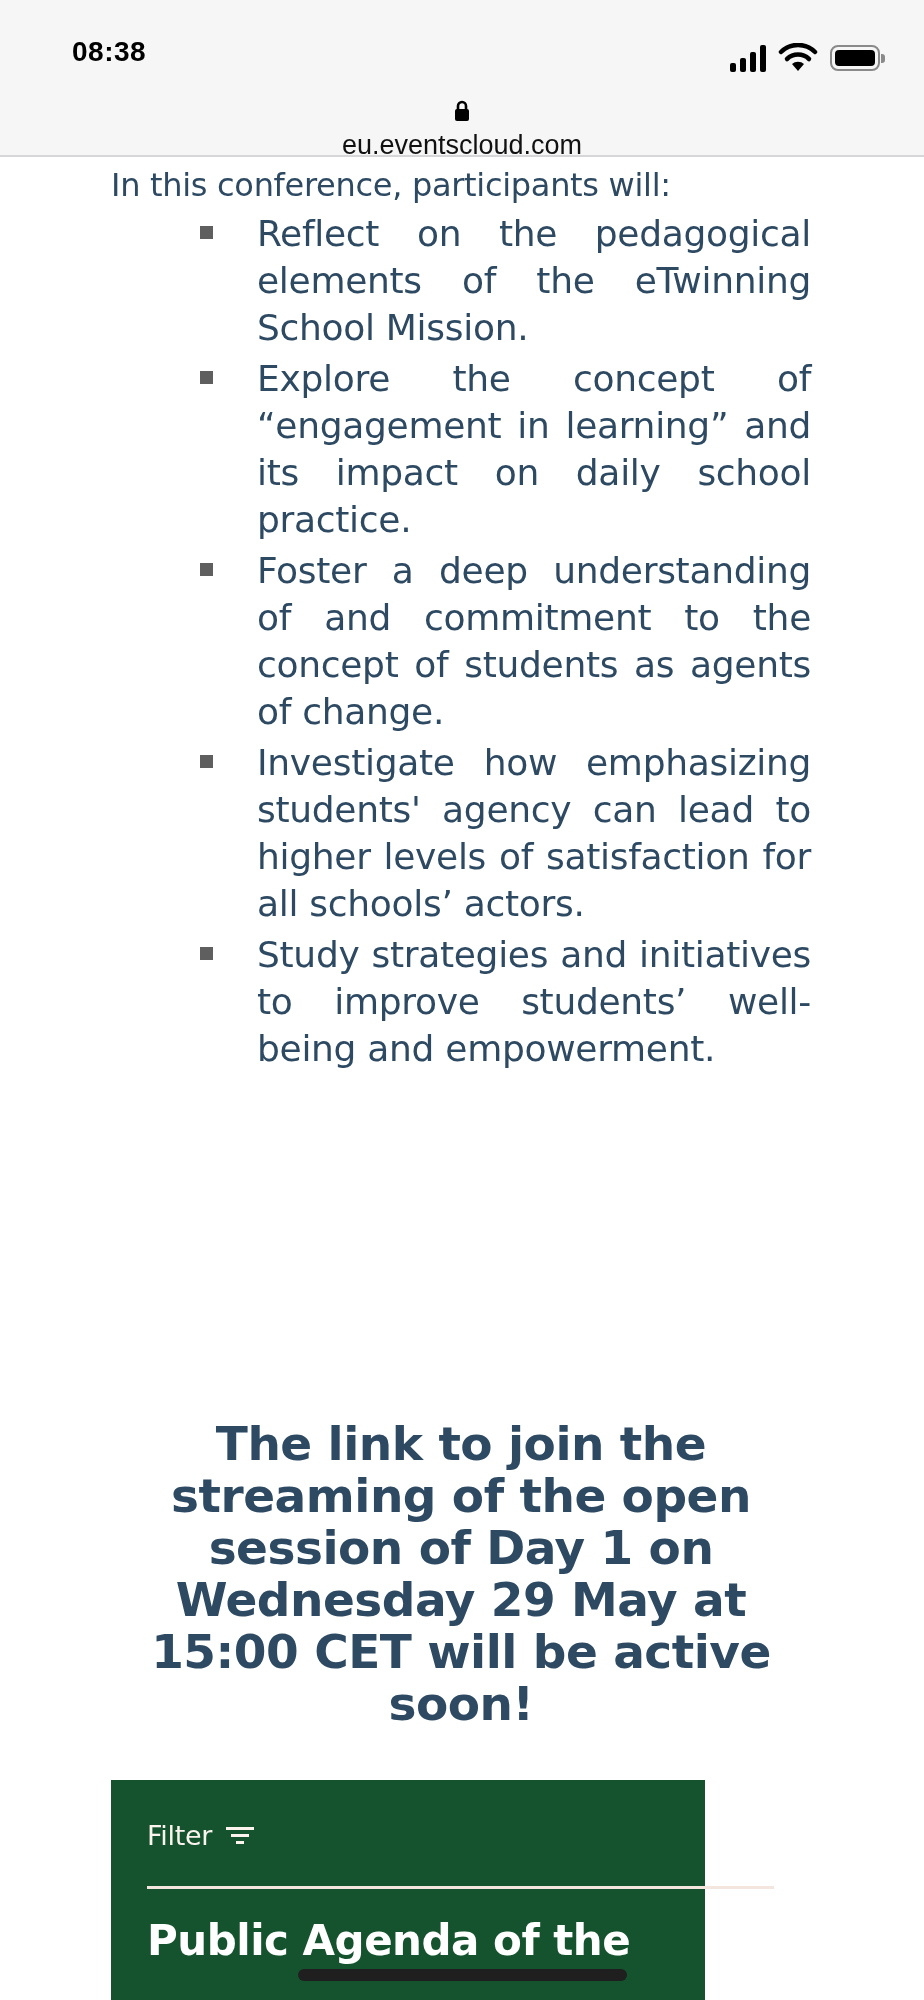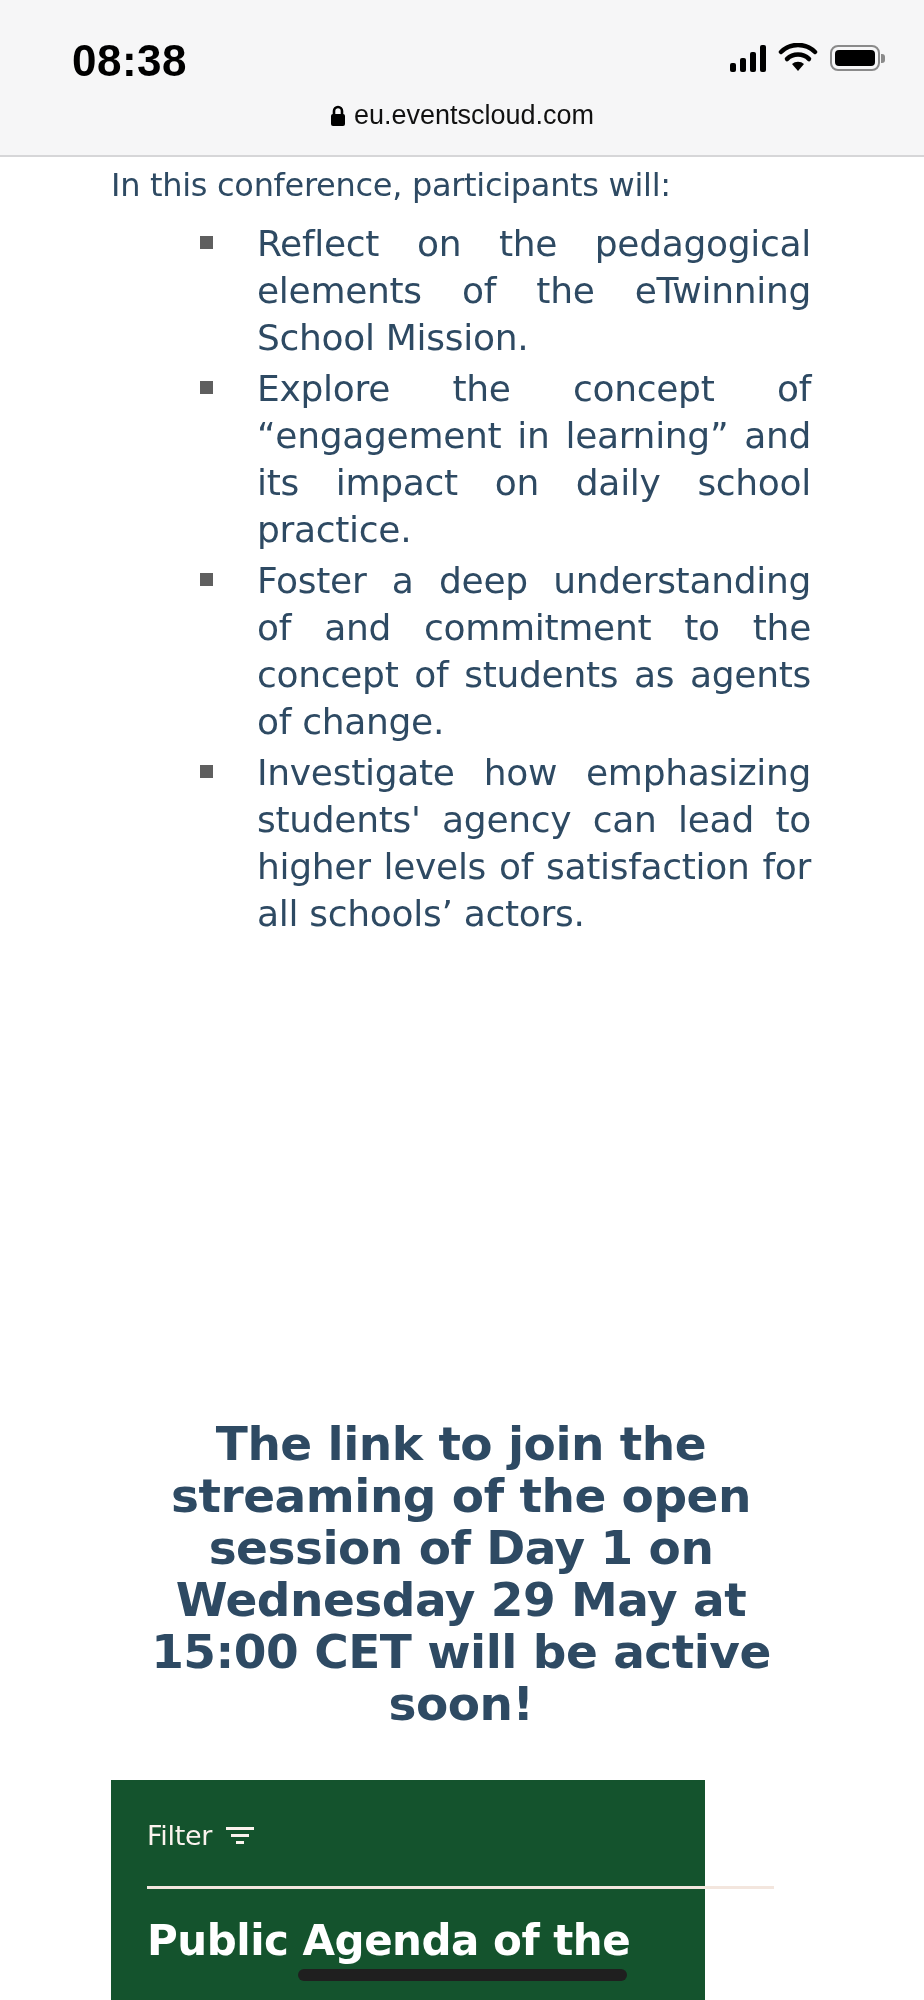--- a/index.html
+++ b/index.html
@@ -6,38 +6,38 @@
   html, body { width: 924px; height: 2000px; overflow: hidden; background: #ffffff; }
   body { position: relative; font-family: "DejaVu Sans", "Liberation Sans", sans-serif; }
 
   
   .topbar {
     position: absolute; left: 0; top: 0; width: 924px; height: 157px;
     background: #f6f6f7; border-bottom: 2px solid #d6d6d8;
   }
   .time {
     position: absolute; left: 72px; top: 36px;
-    font-family: "Liberation Sans", sans-serif; font-weight: 700; font-size: 44px;
+    font-family: "Liberation Sans", sans-serif; font-weight: 700; font-size: 28px;
     color: #000; letter-spacing: 0.5px;
   }
   .status-icons { position: absolute; right: 44px; top: 42px; height: 32px; display: flex; align-items: center; gap: 12px; }
   .signal { display: flex; align-items: flex-end; gap: 4px; height: 28px; }
   .signal span { display: block; width: 6px; background: #000; border-radius: 2px; }
   .wifi { width: 40px; height: 30px; }
   .battery { position: relative; width: 50px; height: 26px; border: 2.5px solid #8a8a8a; border-radius: 8px; padding: 3px; }
   .battery .level { width: 100%; height: 100%; background: #000; border-radius: 4px; }
   .battery .nub { position: absolute; right: -7px; top: 7px; width: 4px; height: 9px; background: #8a8a8a; border-radius: 0 3px 3px 0; }
-  .urlbar { position: absolute; left: 0; top: 100px; width: 924px; text-align: center; display: flex; justify-content: center; align-items: center; gap: 8px; }
+  .urlbar { position: absolute; left: 0; top: 100px; width: 924px; text-align: center; display: flex; justify-content: center; align-items: center; gap: 8px; flex-direction: column; }
   .lock { width: 16px; height: 22px; position: relative; }
   .url { font-family: "Liberation Sans", sans-serif; font-size: 27px; color: #111; }
 
   
   .content { position: absolute; left: 111px; top: 160px; width: 700px; color: #2e4a63; }
   .intro { font-size: 32px; line-height: 50px; font-weight: 400; letter-spacing: -0.3px; }
-  .objectives { list-style: none; margin-top: 10px; }
+  .objectives { list-style: none; }
   .objective { position: relative; padding-left: 146px; font-size: 36px; line-height: 47px; text-align: justify; margin-bottom: 4px; letter-spacing: -0.3px; }
   .bullet { position: absolute; left: 89px; top: 16px; width: 13px; height: 13px; background: #5f5f5f; }
 
   .notice {
     position: absolute; left: 111px; top: 1418px; width: 700px;
     text-align: center; font-weight: 700; font-size: 47px; line-height: 52px; color: #2e4a63; letter-spacing: -0.5px;
   }
 
   
   .agenda-card { position: absolute; left: 111px; top: 1780px; width: 594px; height: 284px; background: #14532d; }
@@ -81,20 +81,21 @@
   </div>
 </div>
 
 <div class="content">
   <p class="intro">In this conference, participants will:</p>
   <ul class="objectives">
     <li class="objective"><span class="bullet"></span><span>Reflect on the pedagogical elements of the eTwinning School Mission.</span></li>
     <li class="objective"><span class="bullet"></span><span>Explore the concept of “engagement in learning” and its impact on daily school practice.</span></li>
     <li class="objective"><span class="bullet"></span><span>Foster a deep understanding of and commitment to the concept of students as agents of change.</span></li>
     <li class="objective"><span class="bullet"></span><span>Investigate how emphasizing students' agency can lead to higher levels of satisfaction for all schools’ actors.</span></li>
+    <li class="objective"><span class="bullet"></span><span>Study strategies and initiatives to improve students’ well-being and empowerment.</span></li>
   </ul>
 </div>
 
 <h2 class="notice">The link to join the streaming of the open session of Day 1 on Wednesday 29 May at 15:00 CET will be active soon!</h2>
 
 <section class="agenda-card">
   <div class="filter-row">
     <span class="filter-label">Filter</span>
     <span class="filter-icon">
       <span style="top:2px;width:28px"></span>

